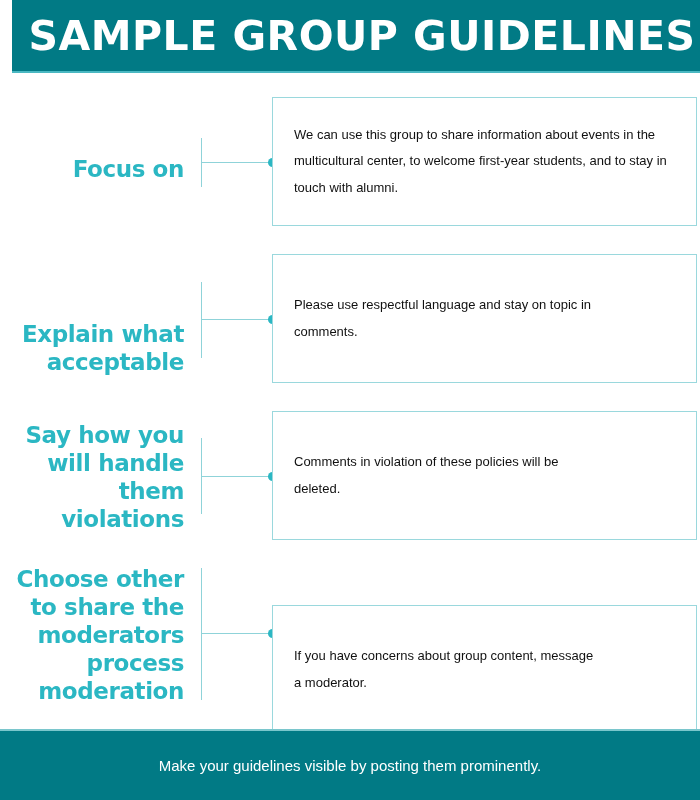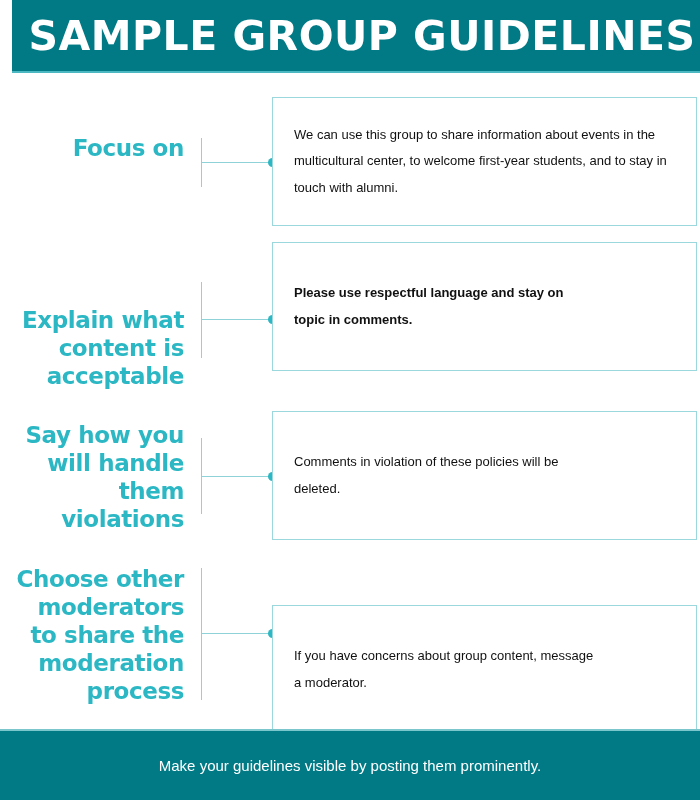--- a/index.html
+++ b/index.html
@@ -44,41 +44,40 @@
     }
   </style>
 </head>
 <body>
 
 <div class="header">
   <span class="header-title">SAMPLE GROUP GUIDELINES</span>
 </div>
 
 <div>
-  <div class="label" style="top:120px;height:56px;">
+  <div class="label" style="top:141px;height:56px;">
     <span>Focus on</span>
   </div>
   <div class="vline" style="top:138px;height:49px;"></div>
   <div class="hline" style="top:162px;"></div>
   <div class="dot" style="top:158px;"></div>
   <div class="box" style="top:97px;">
     <div class="box-text">We can use this group to share information about events in the multicultural center, to welcome first-year students, and to stay in touch with alumni.</div>
   </div>
 </div>
 
 <div>
   <div class="label" style="top:279px;height:84px;margin-top:27px;">
     <span>Explain what</span>
-    <span>content is</span>
     <span>acceptable</span>
   </div>
   <div class="vline" style="top:282px;height:76px;"></div>
   <div class="hline" style="top:319px;"></div>
   <div class="dot" style="top:315px;"></div>
-  <div class="box" style="top:242px;font-weight:bold;">
+  <div class="box" style="top:254px;">
     <div class="box-text" style="width:300px;">Please use respectful language and stay on topic in comments.</div>
   </div>
 </div>
 
 <div>
   <div class="label" style="top:435px;height:84px;">
     <span>Say how you</span>
     <span>will handle</span>
     <span>them violations</span>
   </div>
@@ -86,24 +85,24 @@
   <div class="hline" style="top:476px;"></div>
   <div class="dot" style="top:472px;"></div>
   <div class="box" style="top:411px;">
     <div class="box-text" style="width:280px;">Comments in violation of these policies will be deleted.</div>
   </div>
 </div>
 
 <div>
   <div class="label" style="top:565px;height:140px;">
     <span>Choose other</span>
+    <span>to share the</span>
     <span>moderators</span>
-    <span>to share the</span>
+    <span>process</span>
     <span>moderation</span>
-    <span>process</span>
   </div>
   <div class="vline" style="top:568px;height:132px;"></div>
   <div class="hline" style="top:633px;"></div>
   <div class="dot" style="top:629px;"></div>
   <div class="box" style="top:568px;margin-top:37px;">
     <div class="box-text" style="width:300px;">If you have concerns about group content, message a moderator.</div>
   </div>
 </div>
 
 <div class="footer">

